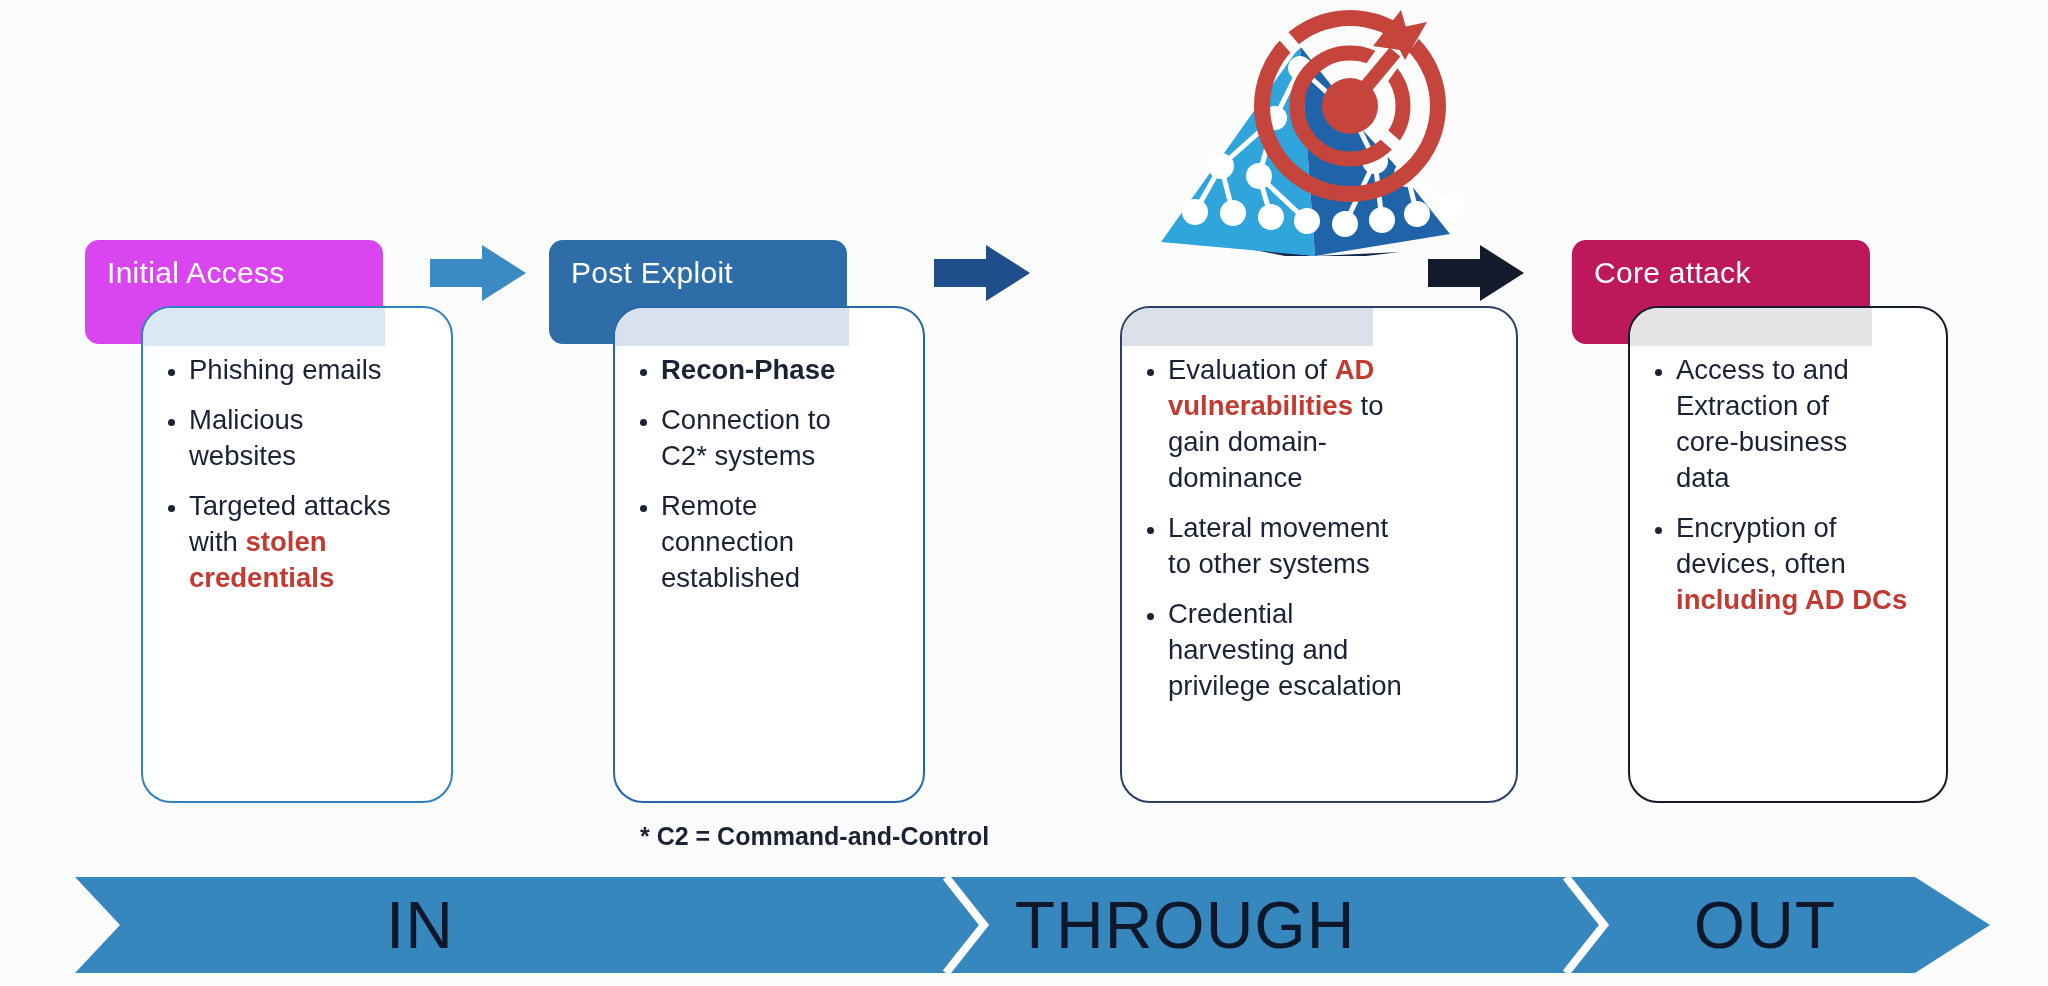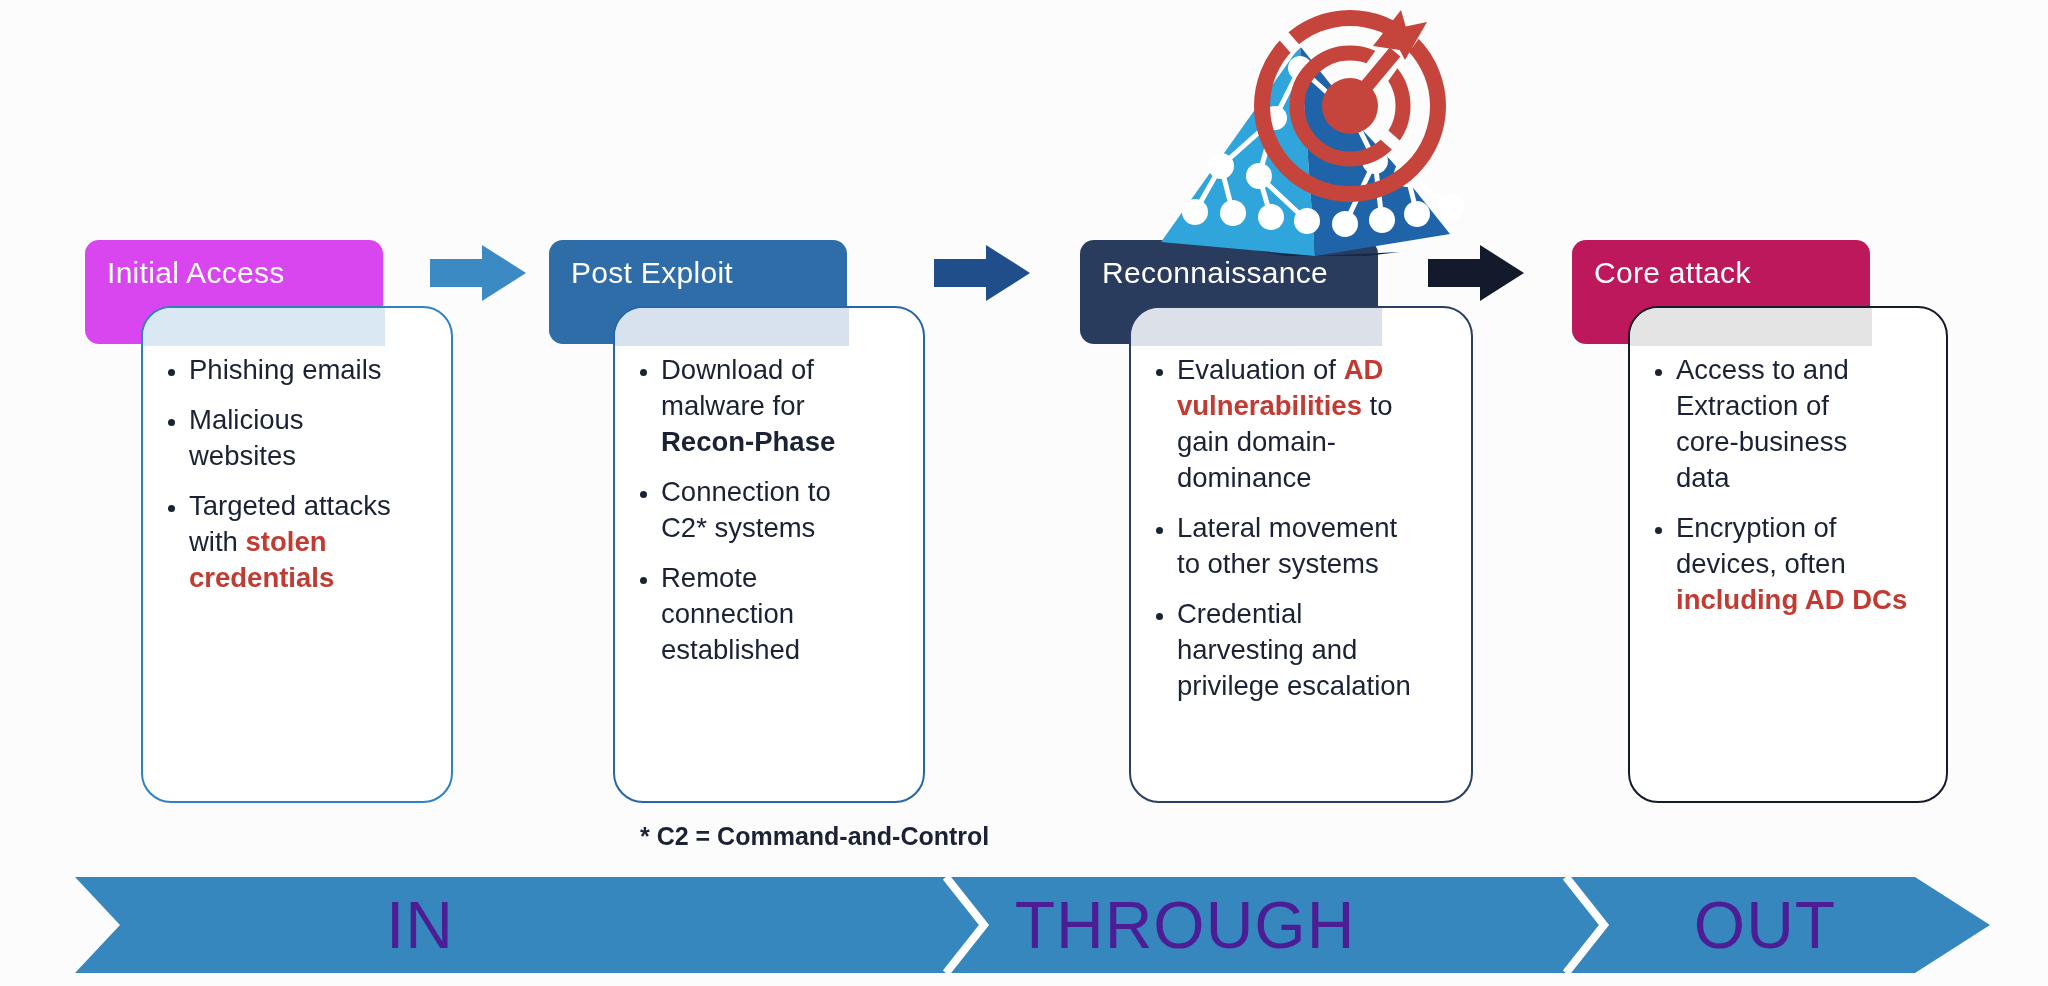--- a/index.html
+++ b/index.html
@@ -21,21 +21,21 @@
     position:absolute;left:0;top:0;width:298px;height:104px;
     border-radius:14px;color:#fff;font-size:30px;font-weight:400;
     padding:16px 0 0 22px;box-sizing:border-box;z-index:1;letter-spacing:.3px;
   }
   .card{
     position:absolute;left:56px;top:66px;width:312px;height:497px;
     background:rgba(255,255,255,.96);border:2.5px solid #2E82C4;border-radius:30px;
     box-sizing:border-box;z-index:2;overflow:hidden;
   }
   .p2 .card{left:64px;}
-  .p3 .card{left:49px;width:344px;}
+  .p3 .card{left:40px;width:398px;}
   .p4 .card{width:320px;}
 
   .tint{position:absolute;left:0;top:0;height:38px;width:242px;border-radius:28px 0 0 0;}
   .p2 .tint{width:234px;}
   .p3 .tint{width:251px;}
 
   ul.bullets{
     margin:0;padding:44px 36px 0 46px;color:var(--ink,#1B2234);
     font-size:27.5px;line-height:36px;
   }
@@ -59,21 +59,21 @@
   .footnote{
     position:absolute;left:640px;top:822px;font-size:25px;font-weight:bold;
     color:var(--ink,#1B2234);
   }
 
   
   .ribbon{position:absolute;left:0;top:875px;width:2048px;height:100px;}
   .ribbon svg{display:block;width:100%;height:100%;}
   .ribbon-label{
     position:absolute;top:885px;height:80px;line-height:80px;text-align:center;
-    color:#4c1d95;font-size:66px;font-weight:400;letter-spacing:1px;
+    color:#0f172a;font-size:66px;font-weight:400;letter-spacing:1px;
   }
   .ribbon-label.l1{left:345px;width:150px;}
   .ribbon-label.l2{left:985px;width:400px;}
   .ribbon-label.l3{left:1690px;width:150px;}
 </style>
 </head>
 <body style="background: rgb(252, 252, 252);">
 
 <div class="stage">
 
@@ -94,36 +94,31 @@
     </div>
   </section>
 
   <section class="phase p2">
     <div class="phase-header" style="background: rgb(46, 109, 168);">
       <span>Post Exploit</span>
     </div>
     <div class="card" style="border-color: rgb(39, 103, 169);">
       <div class="tint" style="background: rgb(216, 226, 239);"></div>
       <ul class="bullets">
-          <li><span>Download of
-malware for
-</span><span class="b">Recon-Phase</span></li>
+          <li><span class="b">Recon-Phase</span></li>
           <li><span>Connection to
 C2* systems</span></li>
           <li><span>Remote
 connection
 established</span></li>
         </ul>
     </div>
   </section>
 
   <section class="phase p3">
-    <div class="phase-header" style="background: rgb(42, 60, 94);">
-      <span>Reconnaissance</span>
-    </div>
     <div class="card" style="border-color: rgb(43, 63, 99);">
       <div class="tint" style="background: rgb(220, 224, 232);"></div>
       <ul class="bullets">
           <li><span>Evaluation of </span><span class="rb">AD
 vulnerabilities</span><span> to
 gain domain-
 dominance</span></li>
           <li><span>Lateral movement
 to other systems</span></li>
           <li><span>Credential

